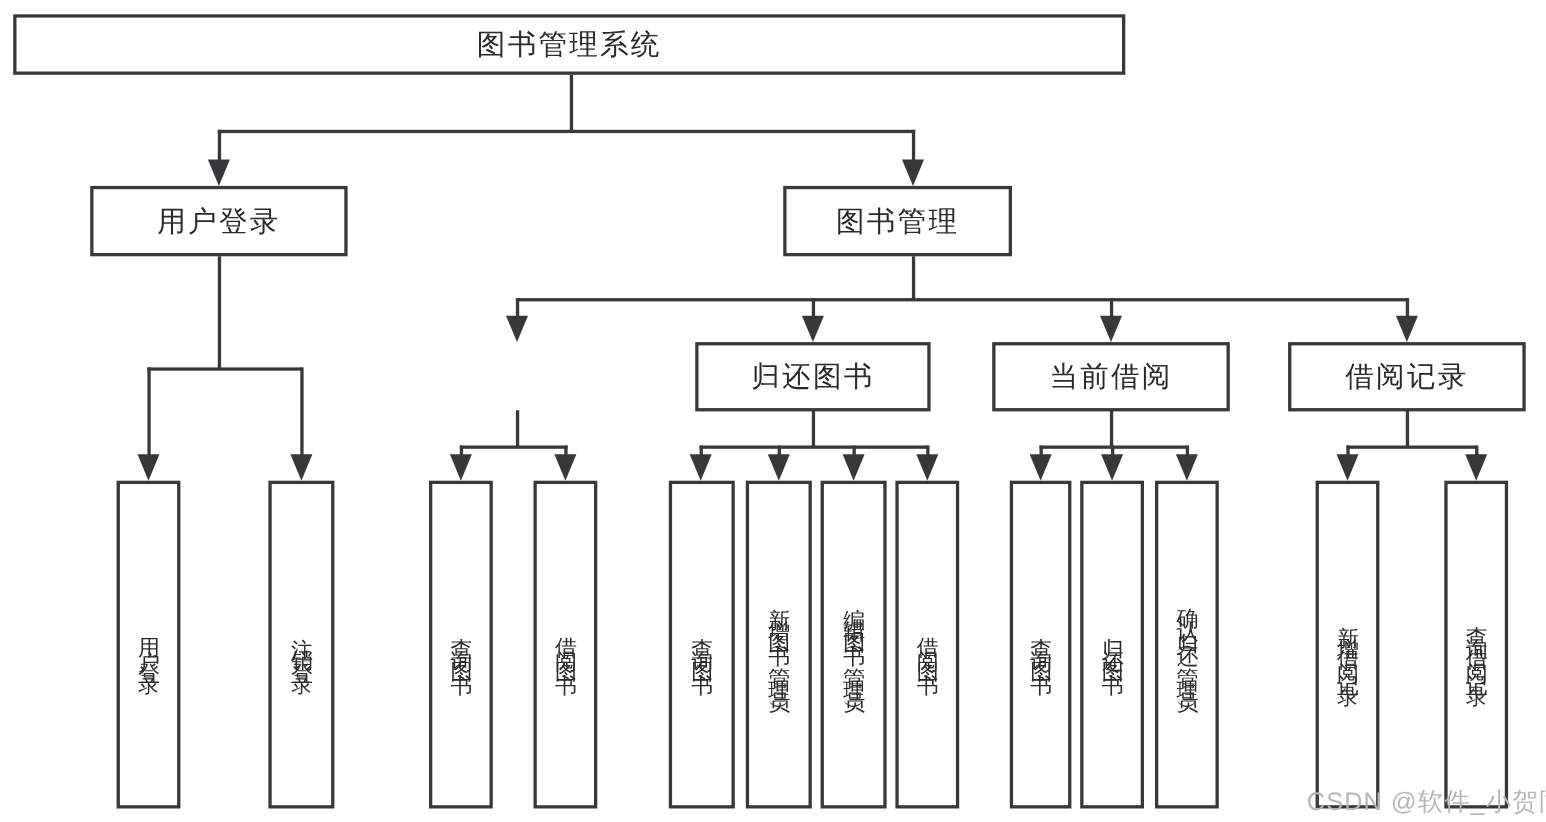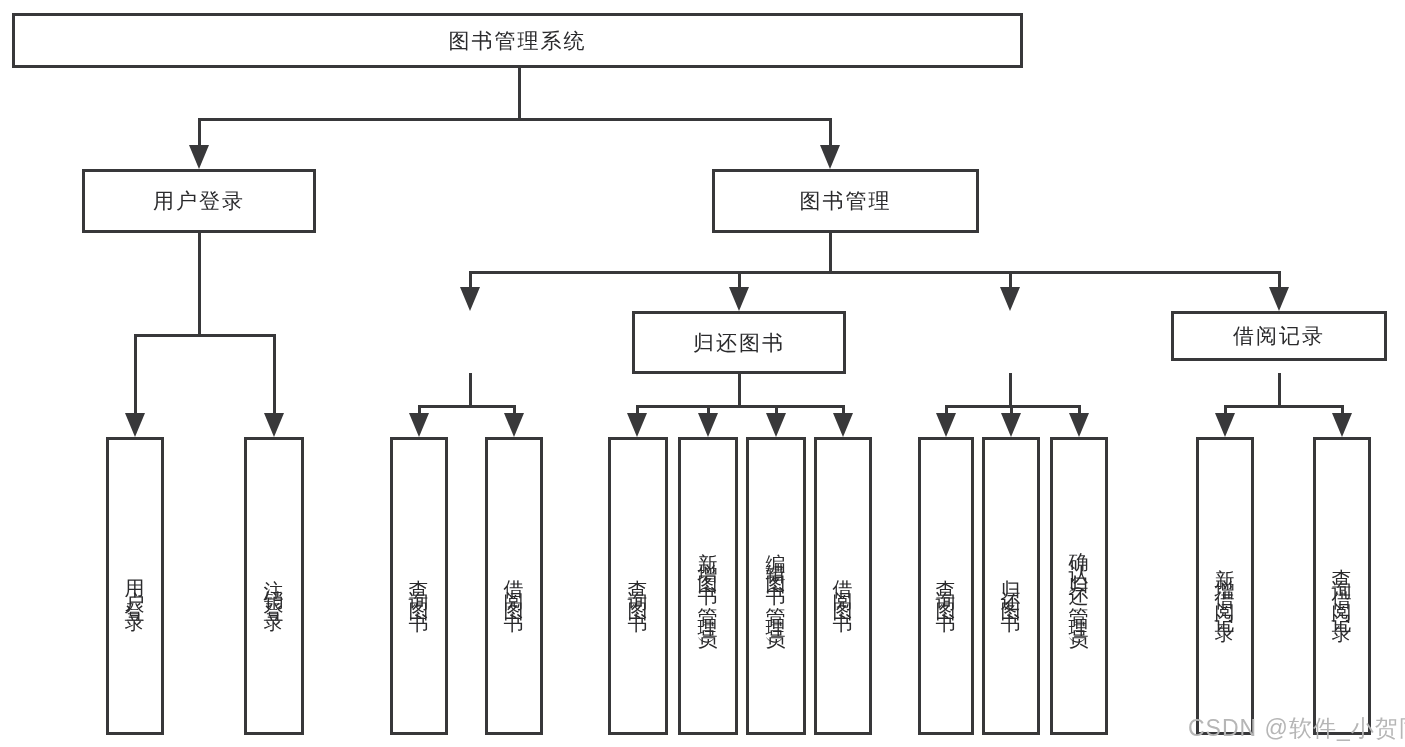--- a/index.html
+++ b/index.html
@@ -13,21 +13,21 @@
     position:relative;
     width:1405px;height:747px;
     background:var(--bg);
     font-family:"Liberation Sans","DejaVu Sans",sans-serif;
     overflow:hidden;
   }
   .hbox{
     position:absolute;box-sizing:border-box;
     border:3px solid var(--line);background:var(--bg);
     display:flex;align-items:center;justify-content:center;
-    font-size:21px;letter-spacing:2px;color:var(--text);
+    font-size:26px;letter-spacing:2px;color:var(--text);
     white-space:nowrap;
   }
   .vbox{
     position:absolute;box-sizing:border-box;
     border:3px solid var(--line);background:var(--bg);
     display:flex;align-items:center;justify-content:center;
     top:437px;height:298px;
   }
   .vbox span{
     writing-mode:vertical-rl;text-orientation:mixed;
@@ -55,42 +55,43 @@
   <div class="hbox" style="left:12px;top:13px;width:1011px;height:55px;">图书管理系统</div>
 
   <div class="ln" style="left:518px;top:68px;width:3px;height:52px;"></div>
   <div class="ln" style="left:198px;top:118px;width:634px;height:3px;"></div>
   <div class="ln" style="left:198px;top:118px;width:3px;height:30px;"></div>
   <div class="arrow" style="left:189px;top:145px;"></div>
   <div class="ln" style="left:829px;top:118px;width:3px;height:30px;"></div>
   <div class="arrow" style="left:820px;top:145px;"></div>
 
   <div class="hbox" style="left:82px;top:169px;width:234px;height:64px;">用户登录</div>
-  <div class="hbox" style="left:712px;top:169px;width:267px;height:64px;">图书管理</div>
+  <div class="hbox" style="left:712px;top:169px;width:208px;height:64px;">图书管理</div>
 
   <div class="ln" style="left:198px;top:233px;width:3px;height:103px;"></div>
   <div class="ln" style="left:134px;top:334px;width:141px;height:3px;"></div>
   <div class="ln" style="left:134px;top:334px;width:3px;height:82px;"></div>
   <div class="arrow" style="left:125px;top:413px;"></div>
   <div class="ln" style="left:273px;top:334px;width:3px;height:82px;"></div>
   <div class="arrow" style="left:264px;top:413px;"></div>
 
   <div class="ln" style="left:829px;top:233px;width:3px;height:40px;"></div>
   <div class="ln" style="left:469px;top:271px;width:811px;height:3px;"></div>
   <div class="ln" style="left:469px;top:271px;width:3px;height:18px;"></div>
   <div class="arrow" style="left:460px;top:287px;"></div>
   <div class="ln" style="left:738px;top:271px;width:3px;height:18px;"></div>
   <div class="arrow" style="left:729px;top:287px;"></div>
   <div class="ln" style="left:1009px;top:271px;width:3px;height:18px;"></div>
   <div class="arrow" style="left:1000px;top:287px;"></div>
   <div class="ln" style="left:1278px;top:271px;width:3px;height:18px;"></div>
   <div class="arrow" style="left:1269px;top:287px;"></div>
 
   <div class="hbox" style="left:632px;top:311px;width:214px;height:63px;">归还图书</div>
-  <div class="hbox" style="left:1171px;top:311px;width:216px;height:50px;">借阅记录</div>
+  <div class="hbox" style="left:902px;top:311px;width:216px;height:63px;">当前借阅</div>
+  <div class="hbox" style="left:1171px;top:311px;width:216px;height:63px;">借阅记录</div>
 
   <div class="ln" style="left:469px;top:373px;width:3px;height:34px;"></div>
   <div class="ln" style="left:418px;top:405px;width:98px;height:3px;"></div>
   <div class="ln" style="left:418px;top:405px;width:3px;height:10px;"></div>
   <div class="arrow" style="left:409px;top:413px;"></div>
   <div class="ln" style="left:513px;top:405px;width:3px;height:10px;"></div>
   <div class="arrow" style="left:504px;top:413px;"></div>
 
   <div class="ln" style="left:738px;top:373px;width:3px;height:34px;"></div>
   <div class="ln" style="left:636px;top:405px;width:208px;height:3px;"></div>

